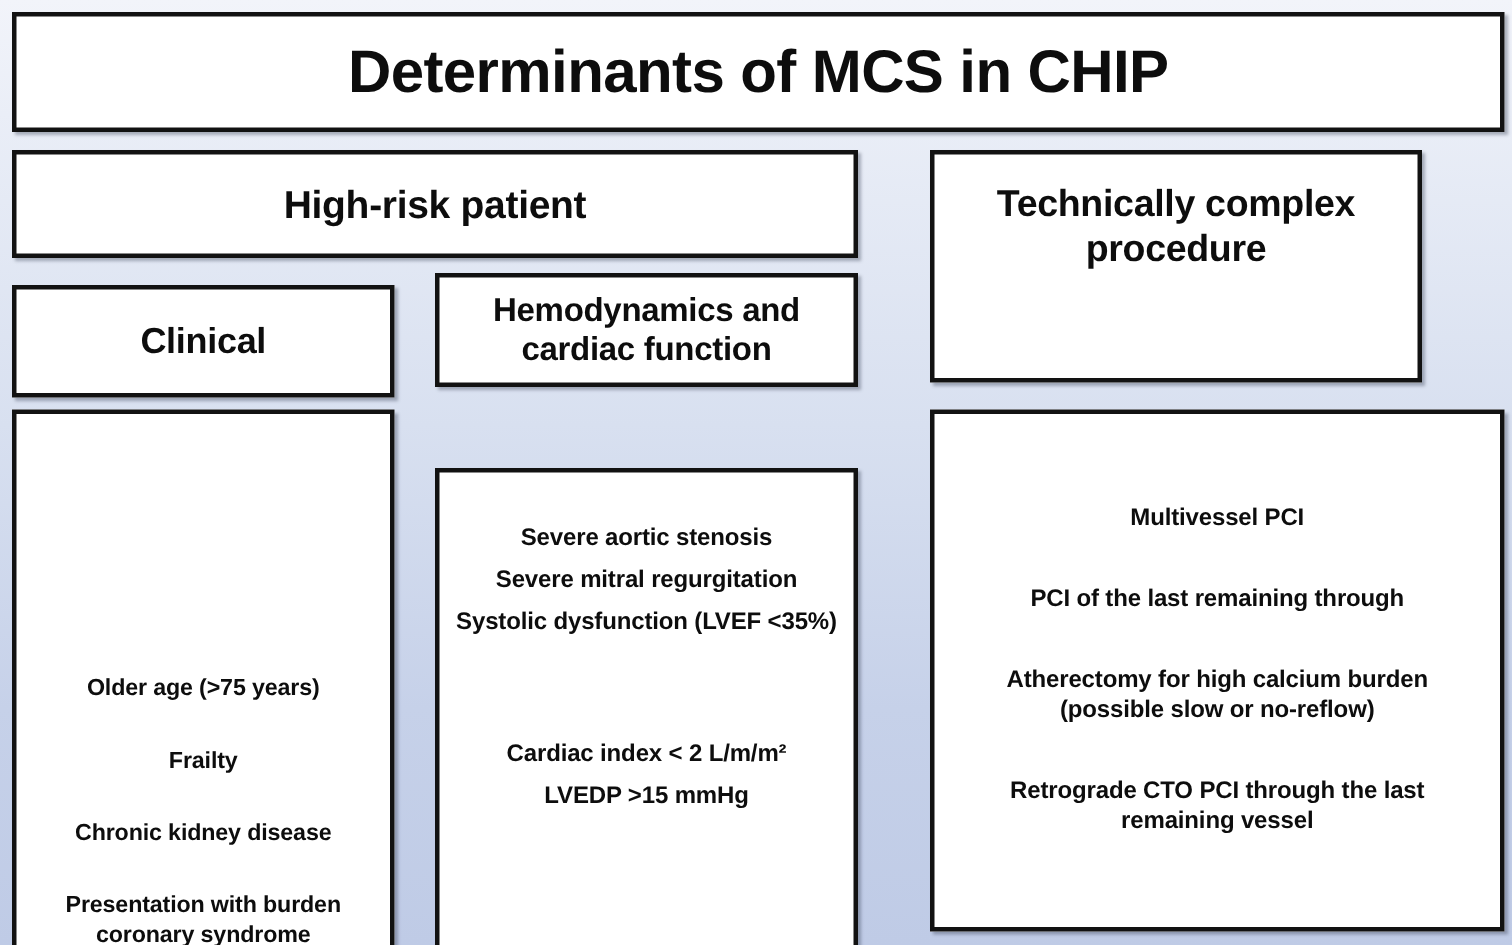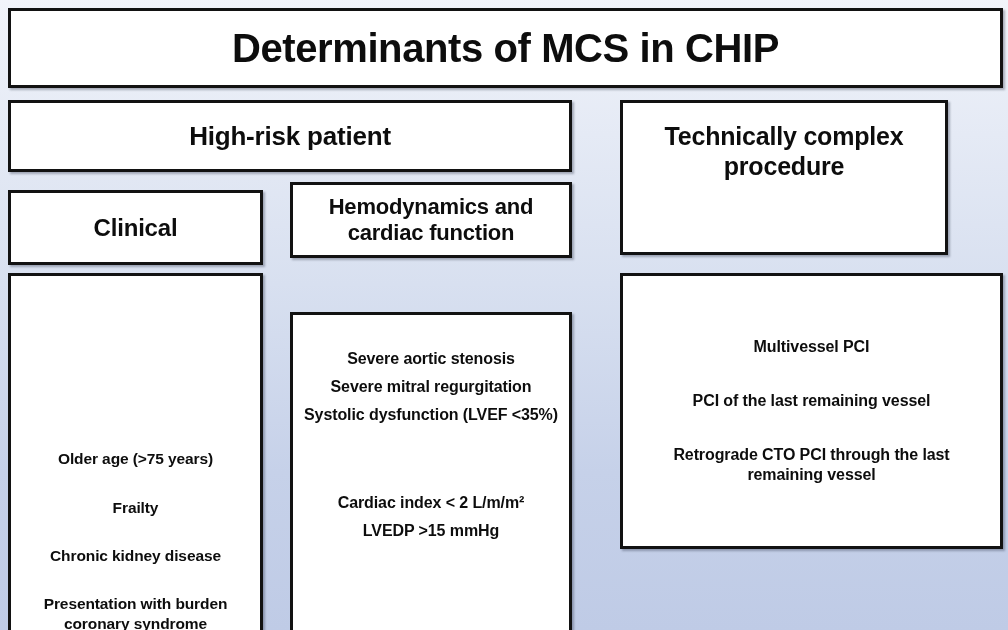--- a/index.html
+++ b/index.html
@@ -123,21 +123,21 @@
   }
   #hemo-list-box .item.gap-before {
     margin-top: 68px;
   }
   #hemo-list-box .item + .item:not(.gap-before) {
     margin-top: 7px;
   }
 
   #technical-list-box {
     left: 620px; top: 273px;
-    width: 383px; height: 276px;
+    width: 383px; height: 348px;
     justify-content: center;
     padding: 12px 21px;
   }
   #technical-list-box .item {
     font-size: 16px;
     font-weight: 600;
     line-height: 1.25;
     margin: 17px 0;
     letter-spacing: -0.1px;
   }
@@ -179,17 +179,18 @@
   <div class="box" id="hemo-list-box">
     <div class="item">Severe aortic stenosis</div>
     <div class="item">Severe mitral regurgitation</div>
     <div class="item">Systolic dysfunction (LVEF &lt;35%)</div>
     <div class="item gap-before">Cardiac index &lt; 2 L/m/m²</div>
     <div class="item">LVEDP &gt;15 mmHg</div>
   </div>
 
   <div class="box" id="technical-list-box">
     <div class="item">Multivessel PCI</div>
-    <div class="item">PCI of the last remaining vessel</div>
+    <div class="item">PCI of the last remaining through</div>
+    <div class="item">Atherectomy for high calcium burden (possible slow or no-reflow)</div>
     <div class="item">Retrograde CTO PCI through the last remaining vessel</div>
   </div>
 
 </div>
 
 </body></html>

